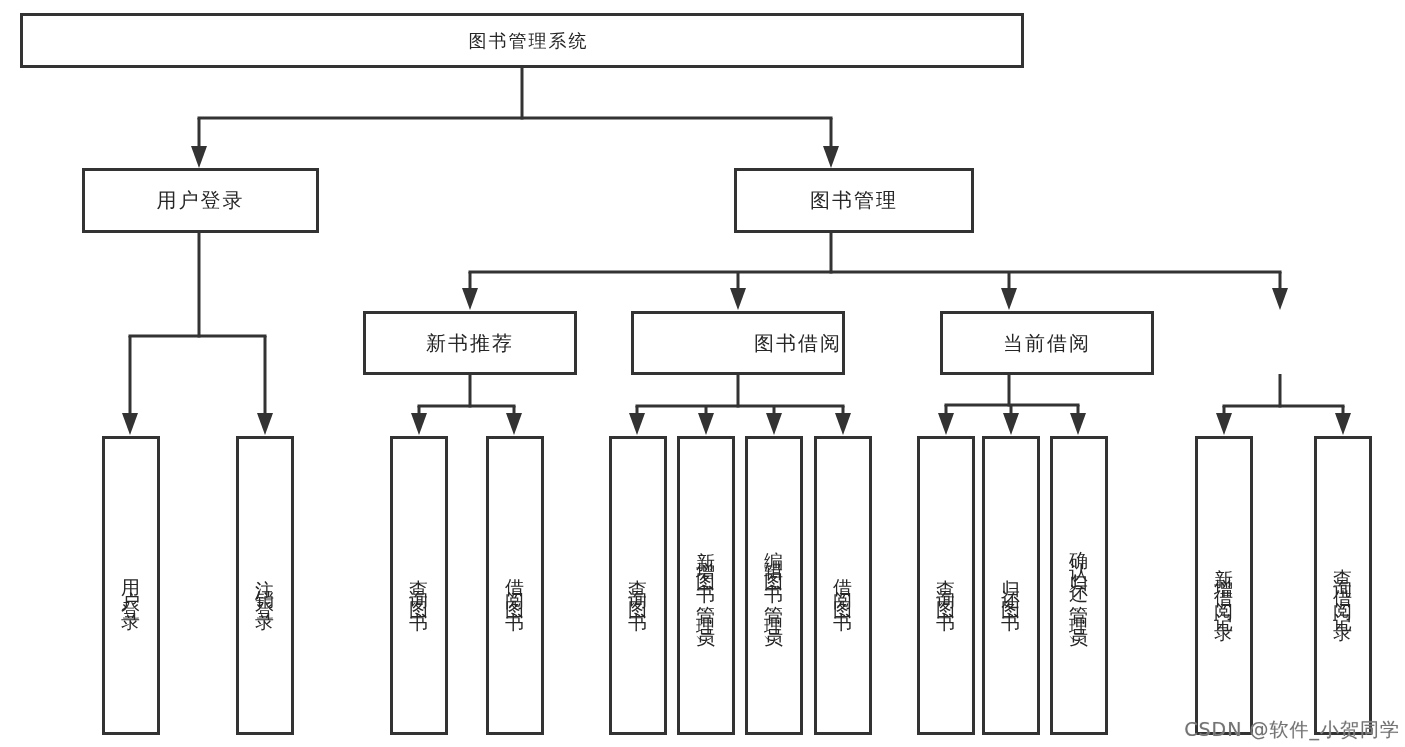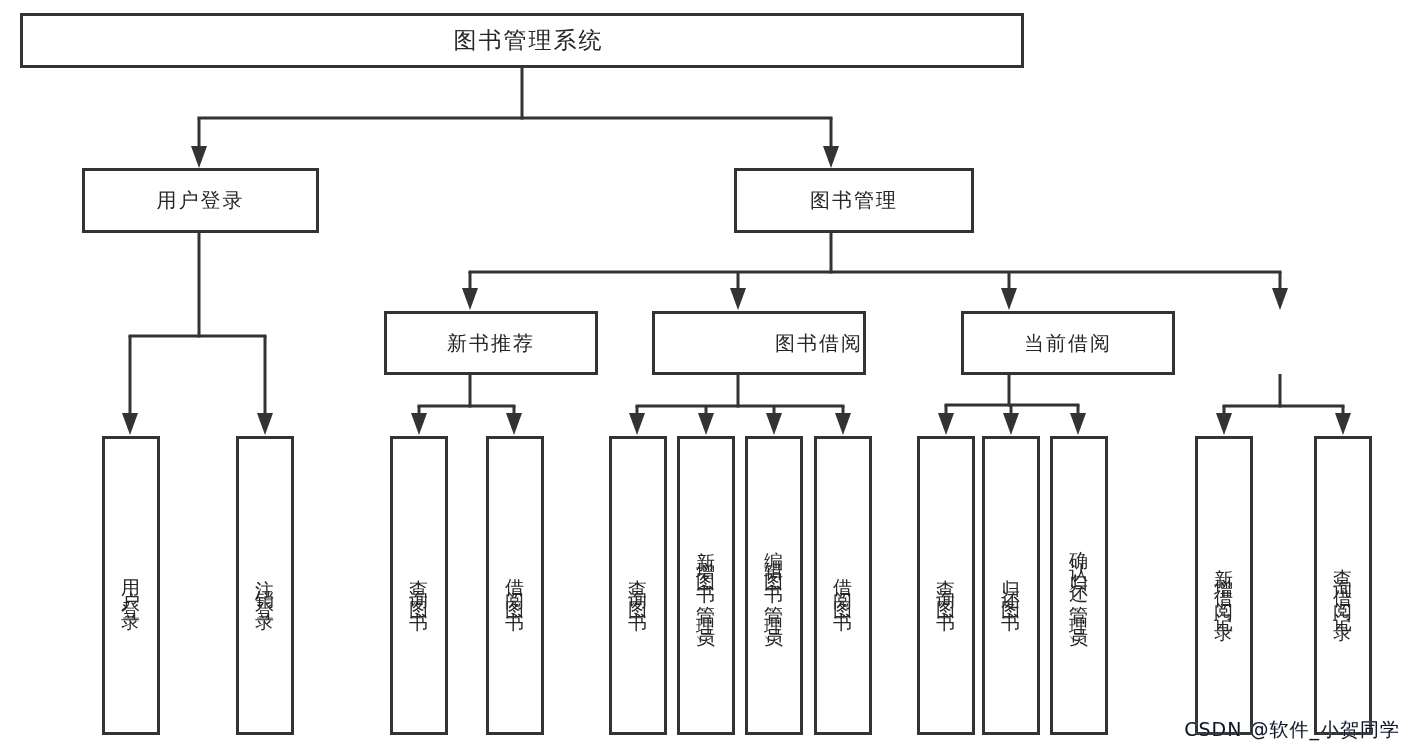--- a/index.html
+++ b/index.html
@@ -26,24 +26,24 @@
     align-items: center;
     justify-content: center;
     text-align: center;
   }
   .hlabel {
     font-size: 20px;
     letter-spacing: 2px;
     white-space: nowrap;
   }
   .root-box  { left: 20px;  top: 13px;  width: 1004px; height: 55px; }
-  .root-box .hlabel { font-size: 23px; margin-left: 13px; }
+  .root-box .hlabel { font-size: 18px; margin-left: 13px; }
   .lv2-a { left: 82px;  top: 168px; width: 237px; height: 65px; }
   .lv2-b { left: 712px; top: 168px; width: 240px; height: 65px; margin-left: 22px; }
-  .lv3   { top: 311px; width: 214px; height: 64px; margin-left: 21px; }
+  .lv3   { top: 311px; width: 214px; height: 64px; }
   .lv3-a { left: 363px; }
   .lv3-b { left: 631px; justify-content: flex-end; }
   .lv3-c { left: 940px; }
   .lv3-d { left: 1173px; }
   .leaf {
     top: 436px;
     width: 58px;
     height: 299px;
   }
   .vlabel {
@@ -65,21 +65,21 @@
   .leaf-c1  { left: 917px;  }
   .leaf-c2  { left: 982px;  }
   .leaf-c3  { left: 1050px; }
   .leaf-d1  { left: 1195px; }
   .leaf-d2  { left: 1314px; }
   .watermark {
     position: absolute;
     right: 5px;
     bottom: 4px;
     font-size: 19px;
-    color: #0f172a;
+    color: #737373;
     letter-spacing: 1px;
     z-index: 5;
     white-space: nowrap;
     text-shadow: 0 0 1px #c9c9c9;
   }
 </style>
 </head>
 <body>
 
 <div class="canvas">

